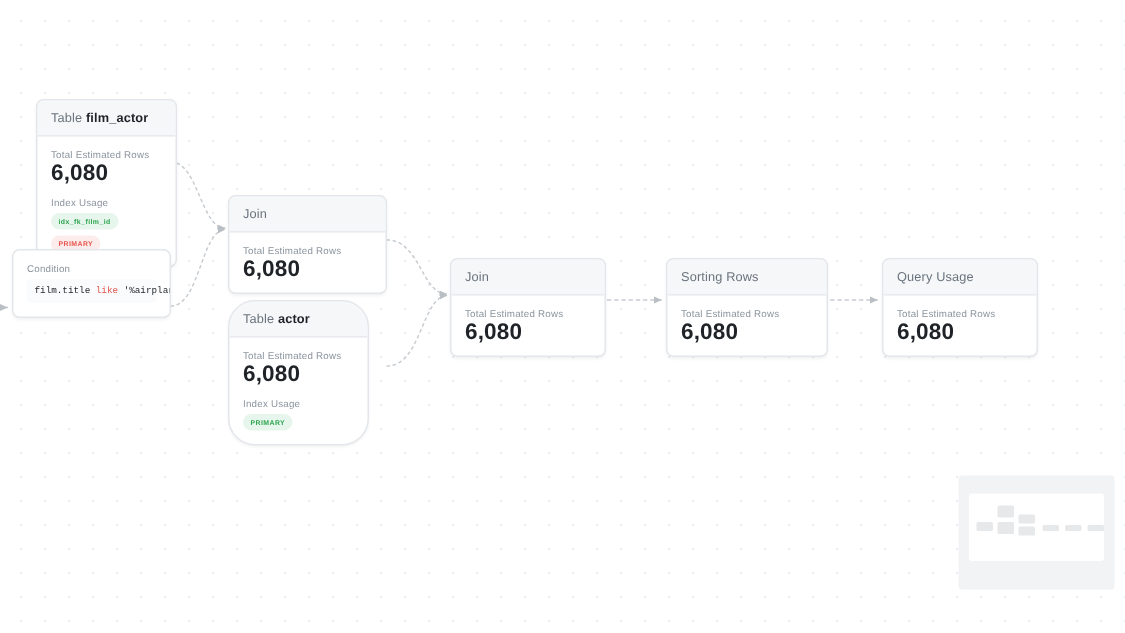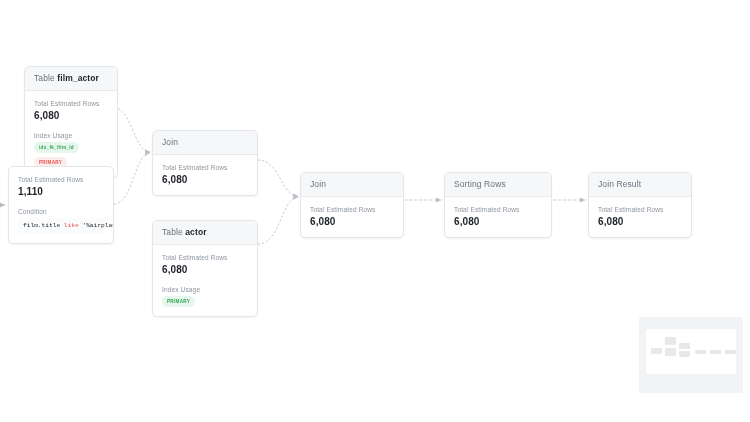--- a/index.html
+++ b/index.html
@@ -67,21 +67,21 @@
   }
   .field-label {
     font-size: 6.5px;
     line-height: 9px;
     color: #8b949e;
     letter-spacing: 0.15px;
     margin-bottom: 2px;
     white-space: nowrap;
   }
   .field-value {
-    font-size: 10px;
+    font-size: 15px;
     line-height: 12px;
     color: #1f2328;
     font-weight: bold;
     letter-spacing: 0.1px;
     white-space: nowrap;
   }
   .field-group + .field-group {
     margin-top: 9px;
   }
 
@@ -121,21 +121,21 @@
     color: #1f2328;
     white-space: nowrap;
   }
   .code-box .kw { color: #e5534b; }
   .code-box .str { color: #1f2328; }
 
   
   #node-film-actor { left: 8px;   top: 66px;  width: 94px; margin-left: 16px; }
   #node-filter     { left: 8px;   top: 166px; width: 106px; }
   #node-join-1     { left: 152px; top: 130px; width: 106px; }
-  #node-actor      { left: 152px; top: 220px; width: 106px; }
+  #node-actor      { left: 152px; top: 200px; width: 94px; border-radius: 18px; }
   #node-join-2     { left: 300px; top: 172px; width: 104px; }
   #node-sorting    { left: 444px; top: 172px; width: 108px; }
   #node-result     { left: 588px; top: 172px; width: 104px; }
 
   
   #minimap {
     position: absolute;
     left: 639px;
     top: 317px;
     width: 104px;
@@ -202,24 +202,20 @@
           <span class="badge green">idx_fk_film_id</span>
           <span class="badge red">PRIMARY</span>
         </div>
       </div>
     </div>
   </div>
 
   <div class="node" id="node-filter">
     <div class="node-body">
       <div class="field-group">
-        <div class="field-label">Total Estimated Rows</div>
-        <div class="field-value">1,110</div>
-      </div>
-      <div class="field-group">
         <div class="field-label">Condition</div>
         <div class="code-box">
           <span>film.title</span>
           <span class="kw">like</span>
           <span class="str">'%airplane%'</span>
         </div>
       </div>
     </div>
   </div>
 
@@ -273,21 +269,21 @@
     <div class="node-body">
       <div class="field-group">
         <div class="field-label">Total Estimated Rows</div>
         <div class="field-value">6,080</div>
       </div>
     </div>
   </div>
 
   <div class="node" id="node-result">
     <div class="node-header">
-      <span>Join Result</span>
+      <span>Query Usage</span>
     </div>
     <div class="node-body">
       <div class="field-group">
         <div class="field-label">Total Estimated Rows</div>
         <div class="field-value">6,080</div>
       </div>
     </div>
   </div>
 
   <div id="minimap">

